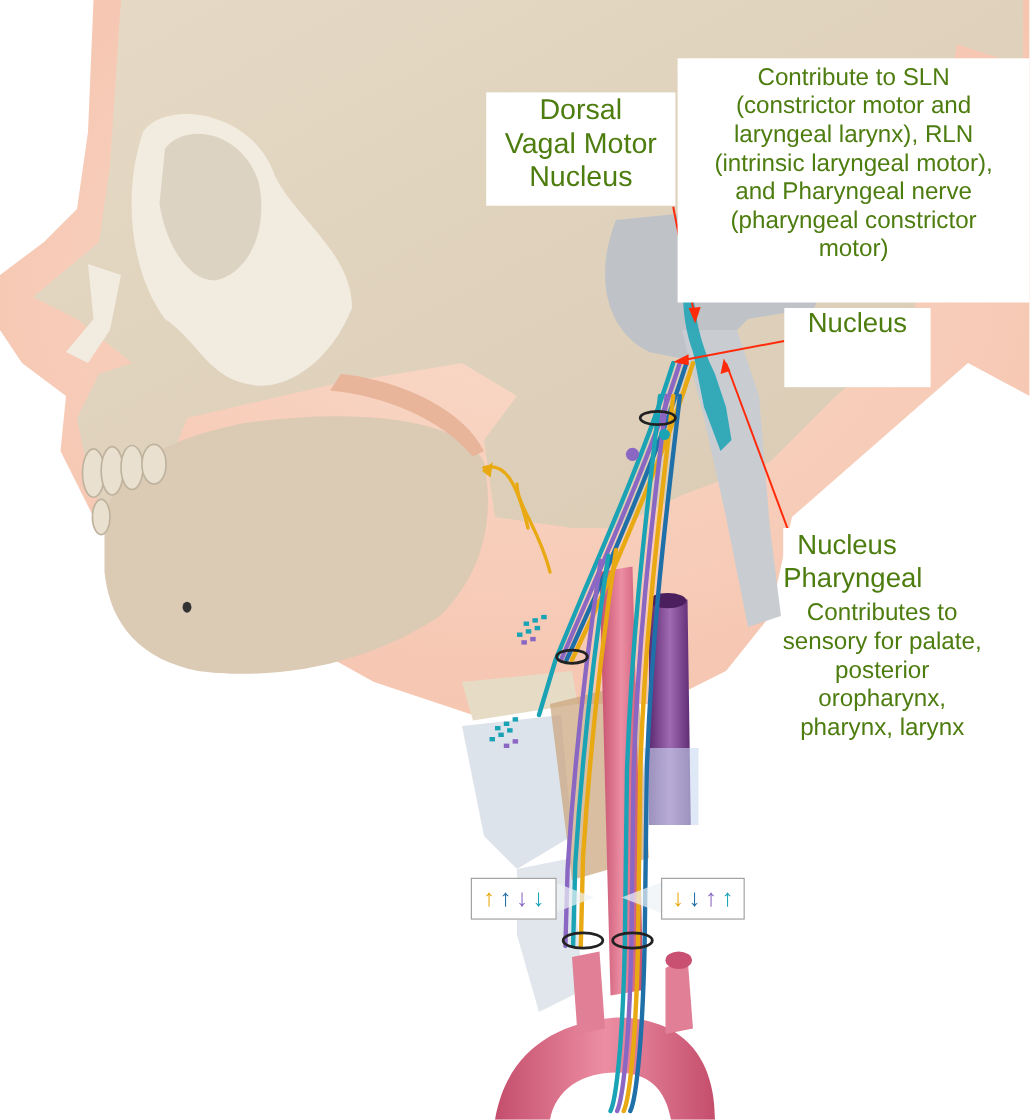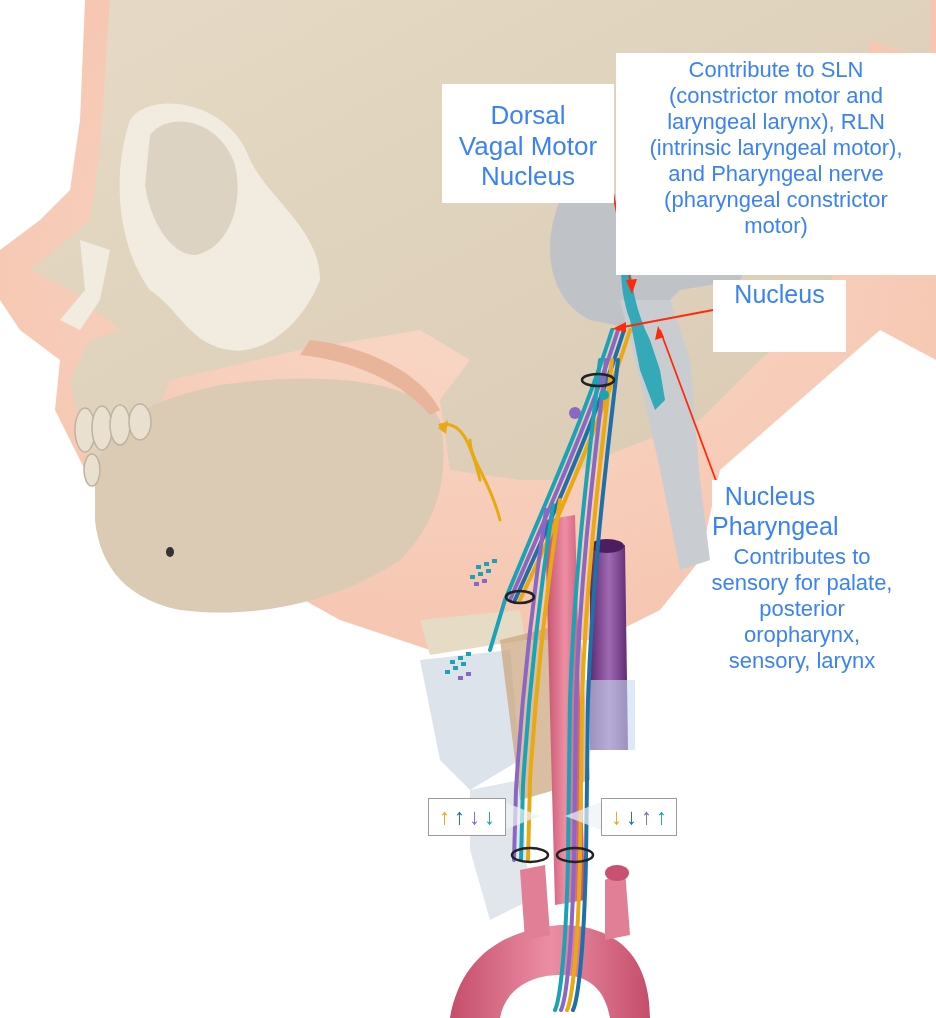--- a/index.html
+++ b/index.html
@@ -1,21 +1,21 @@
 <!DOCTYPE html>
 <html><head>
 <meta charset="utf-8">
 <style>
   html, body { margin: 0; padding: 0; }
   body { width: 936px; height: 1018px; position: relative; overflow: hidden; background: #ffffff; font-family: "Liberation Sans", sans-serif; }
   .stage { position: absolute; left: 0; top: 0; width: 936px; height: 1018px; }
   svg.art { position: absolute; left: 0; top: 0; }
-  .label { position: absolute; background: #ffffff; color: #3b82f6; text-align: center; font-family: "Liberation Sans", sans-serif; line-height: 1.18; }
+  .label { position: absolute; background: #ffffff; color: #4d7c0f; text-align: center; font-family: "Liberation Sans", sans-serif; line-height: 1.18; }
   .label span { display: block; white-space: nowrap; }
-  #lbl-dorsal { left: 442px; top: 84px; width: 172px; height: 103px; font-size: 26px; padding-top: 16px; }
+  #lbl-dorsal { left: 442px; top: 84px; width: 172px; height: 103px; font-size: 26px; padding-top: 0; }
   #lbl-contribute-sln { left: 616px; top: 53px; width: 320px; height: 218px; font-size: 22px; padding-top: 4px; }
   #lbl-ambiguus { left: 713px; top: 280px; width: 133px; height: 72px; font-size: 25px; }
   #lbl-solitarius { left: 712px; top: 480px; width: 116px; height: 72px; font-size: 25px; padding-top: 2px; }
   #lbl-contributes-sensory { left: 668px; top: 540px; width: 268px; height: 190px; font-size: 22px; padding-top: 4px; background: transparent; }
   .legend-box { position: absolute; background: #fff; border: 1.5px solid #9a9a9a; display: flex; align-items: center; justify-content: center; gap: 4px; }
   #legend-left { left: 428px; top: 798px; width: 76px; height: 36px; }
   #legend-right { left: 601px; top: 798px; width: 74px; height: 36px; }
   .arr { font-size: 22px; font-weight: bold; line-height: 1; }
 </style>
 </head>
@@ -171,21 +171,21 @@
   <div class="label" id="lbl-solitarius">
     <span>Nucleus</span>
     <span>Pharyngeal</span>
   </div>
 
   <div class="label" id="lbl-contributes-sensory">
     <span>Contributes to</span>
     <span>sensory for palate,</span>
     <span>posterior</span>
     <span>oropharynx,</span>
-    <span>sensory, larynx</span>
+    <span>pharynx, larynx</span>
   </div>
 
   <div class="legend-box" id="legend-left">
     <span class="arr" style="color:#e8a912">↑</span>
     <span class="arr" style="color:#1f6fa8">↑</span>
     <span class="arr" style="color:#8a67c2">↓</span>
     <span class="arr" style="color:#1aa3b5">↓</span>
   </div>
 
   <div class="legend-box" id="legend-right">

